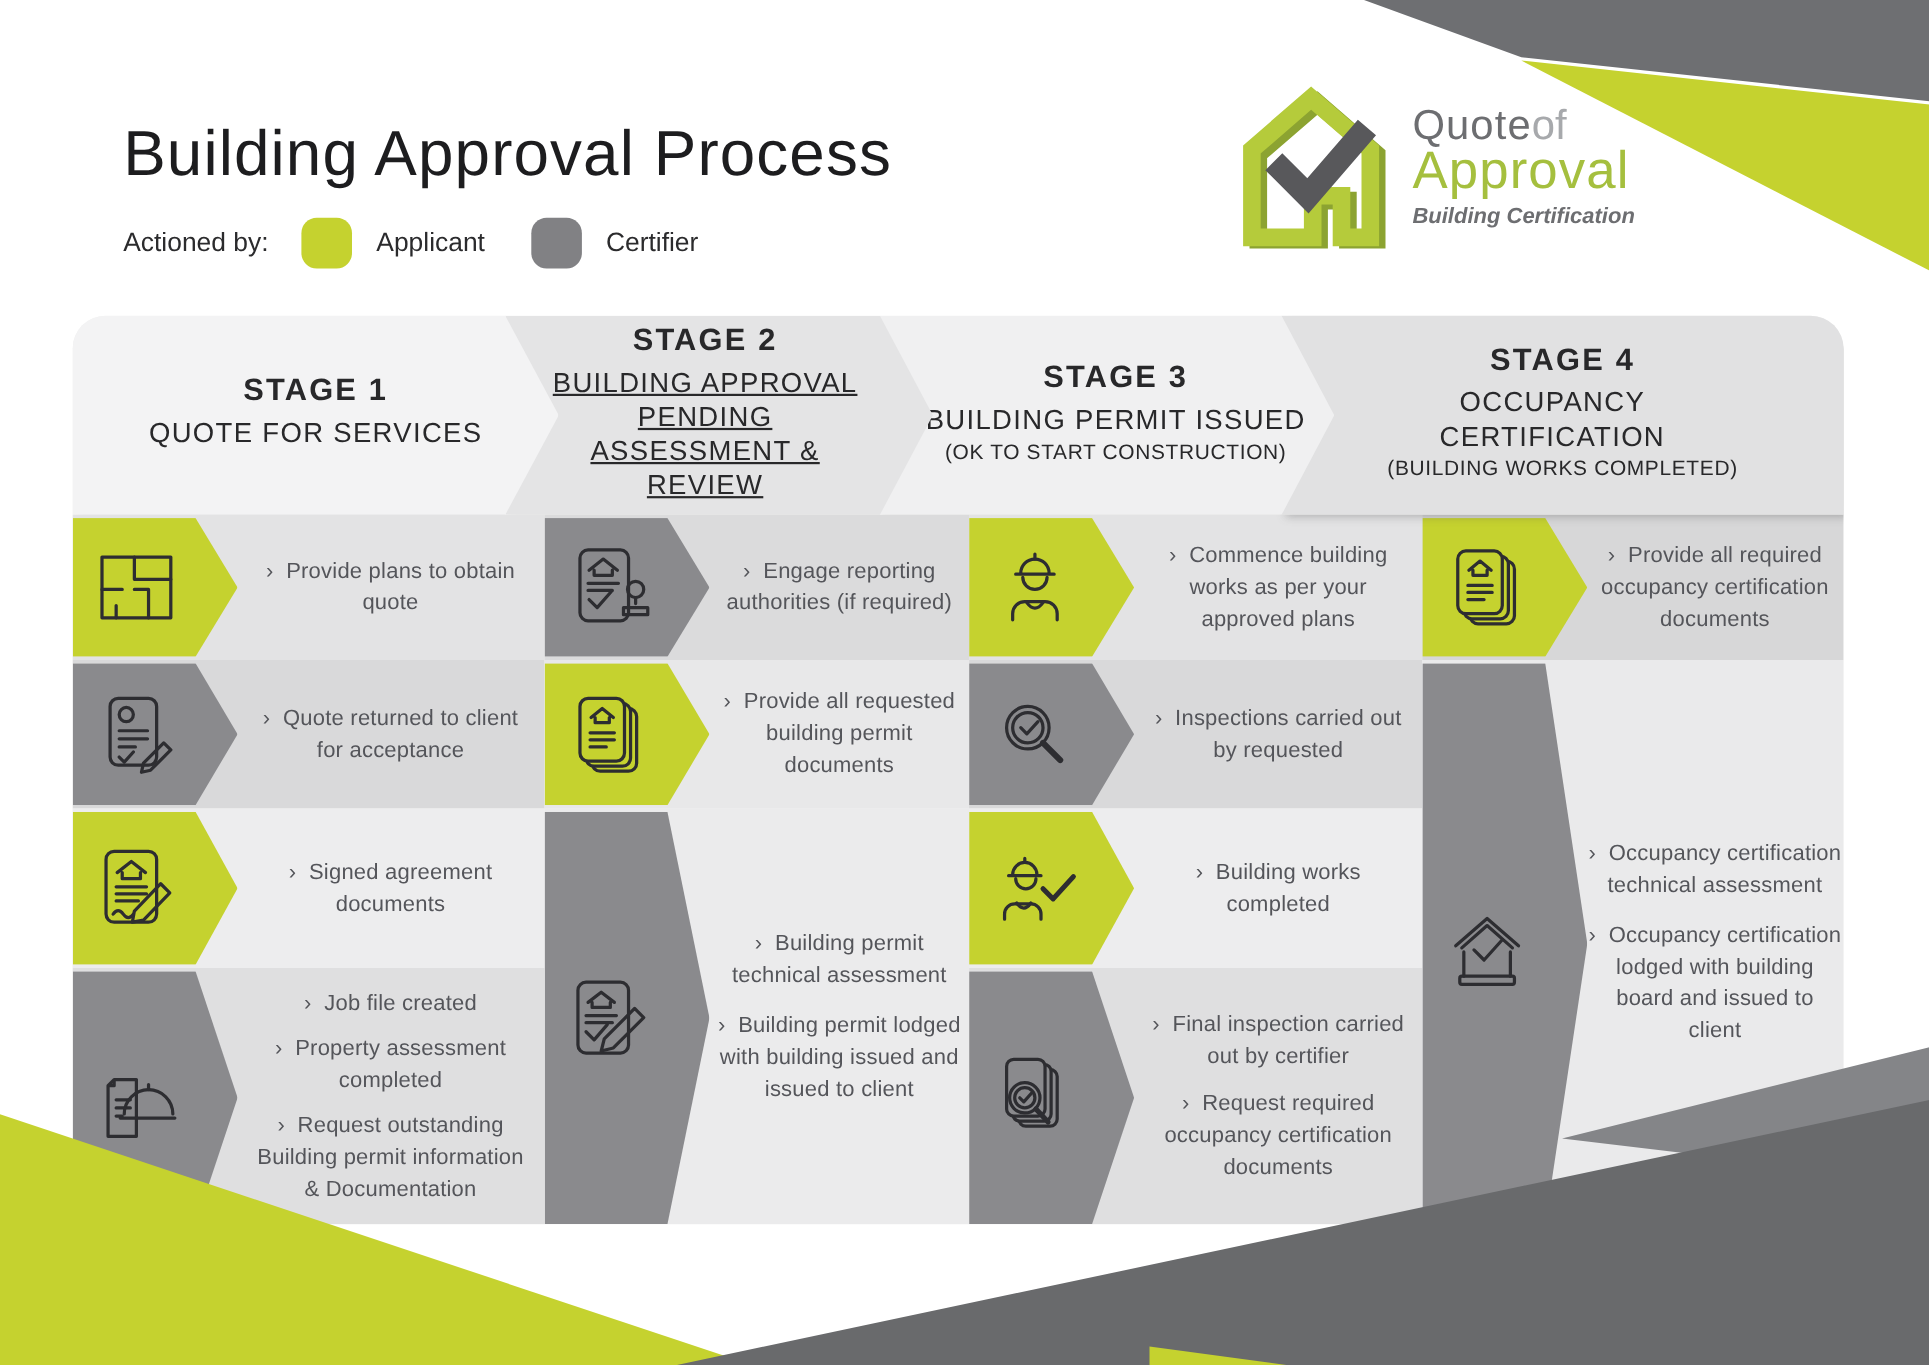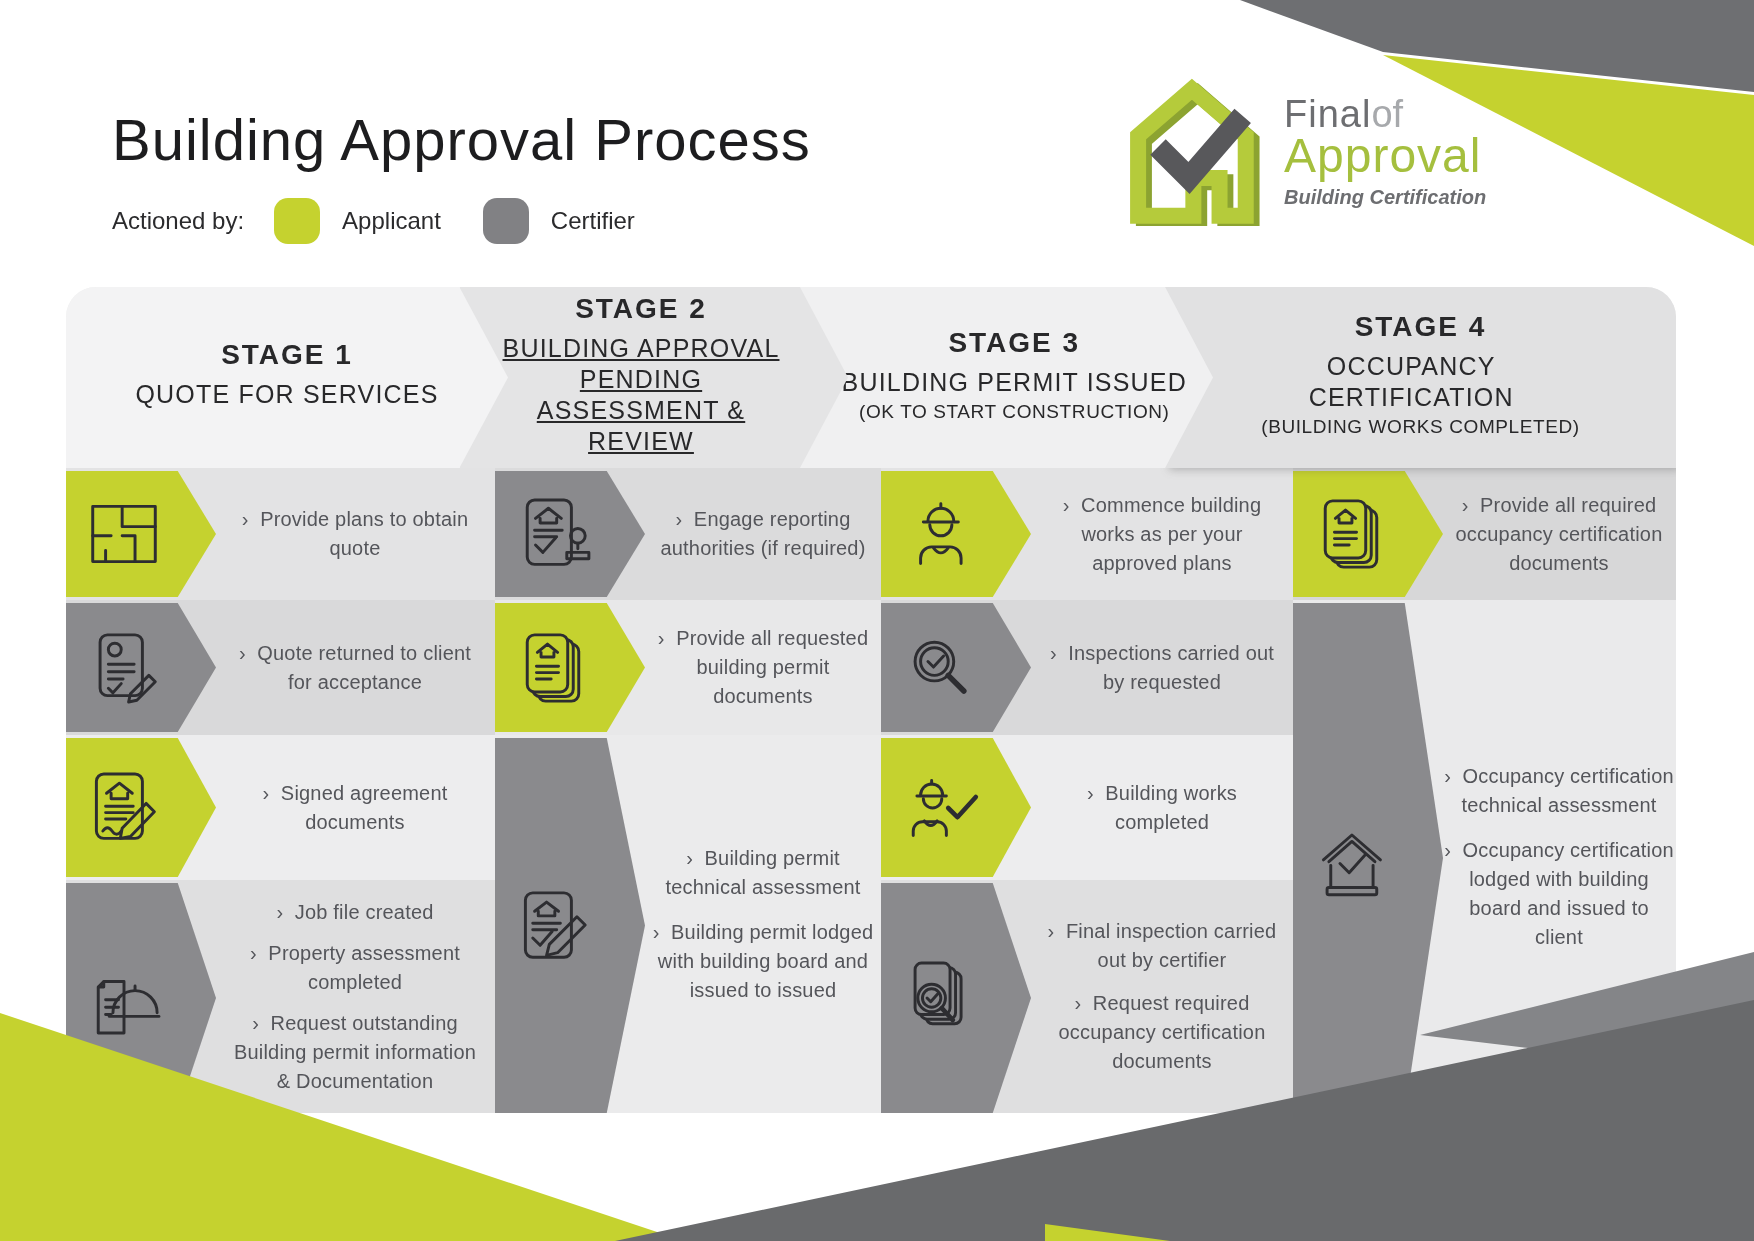--- a/index.html
+++ b/index.html
@@ -83,21 +83,21 @@
   <div class="logo">
     <span>
       <svg width="162" height="160" viewBox="0 0 110 110">
         <path d="M20 103 V48 L57 16 L94 48 V103 H76 V77 H58 V103 Z" fill="none" stroke="#8ca331" stroke-width="11" stroke-linejoin="miter" transform="translate(4,3)"></path>
         <path d="M20 103 V48 L57 16 L94 48 V103 H76 V77 H58 V103 Z" fill="none" stroke="#b5cb3b" stroke-width="11" stroke-linejoin="miter"></path>
         <path d="M39 61 L55 77 L87 40" fill="none" stroke="#58585b" stroke-width="15" stroke-linecap="square" stroke-linejoin="miter"></path>
       </svg>
     </span>
     <span class="logo-text">
       <div class="logo-line1">
-        <span class="logo-tick">Final</span><span class="logo-of">of</span>
+        <span class="logo-tick">Quote</span><span class="logo-of">of</span>
       </div>
       <div class="logo-approval">Approval</div>
       <div class="logo-tagline">Building Certification</div>
     </span>
   </div>
 
   <div class="panel">
 
     <div class="hdr hdr-1">
       <div class="hdr-body">
@@ -280,21 +280,21 @@
     </div>
 
     <div class="cell-text" style="left:582px;top:181px;width:230px;height:132px;align-items:center;">
       <div class="item">Engage reporting authorities (if required)</div>
     </div>
     <div class="cell-text" style="left:582px;top:313px;width:230px;height:135px;">
       <div class="item">Provide all requested building permit documents</div>
     </div>
     <div class="cell-text" style="left:582px;top:448px;width:230px;height:378px;gap:16px;">
       <div class="item">Building permit technical assessment</div>
-      <div class="item">Building permit lodged with building board and issued to issued</div>
+      <div class="item">Building permit lodged with building issued and issued to client</div>
     </div>
 
     <div class="cell-text" style="left:976px;top:181px;width:240px;height:132px;">
       <div class="item">Commence building works as per your approved plans</div>
     </div>
     <div class="cell-text" style="left:976px;top:313px;width:240px;height:135px;">
       <div class="item">Inspections carried out by requested</div>
     </div>
     <div class="cell-text" style="left:976px;top:448px;width:240px;height:145px;">
       <div class="item">Building works completed</div>

